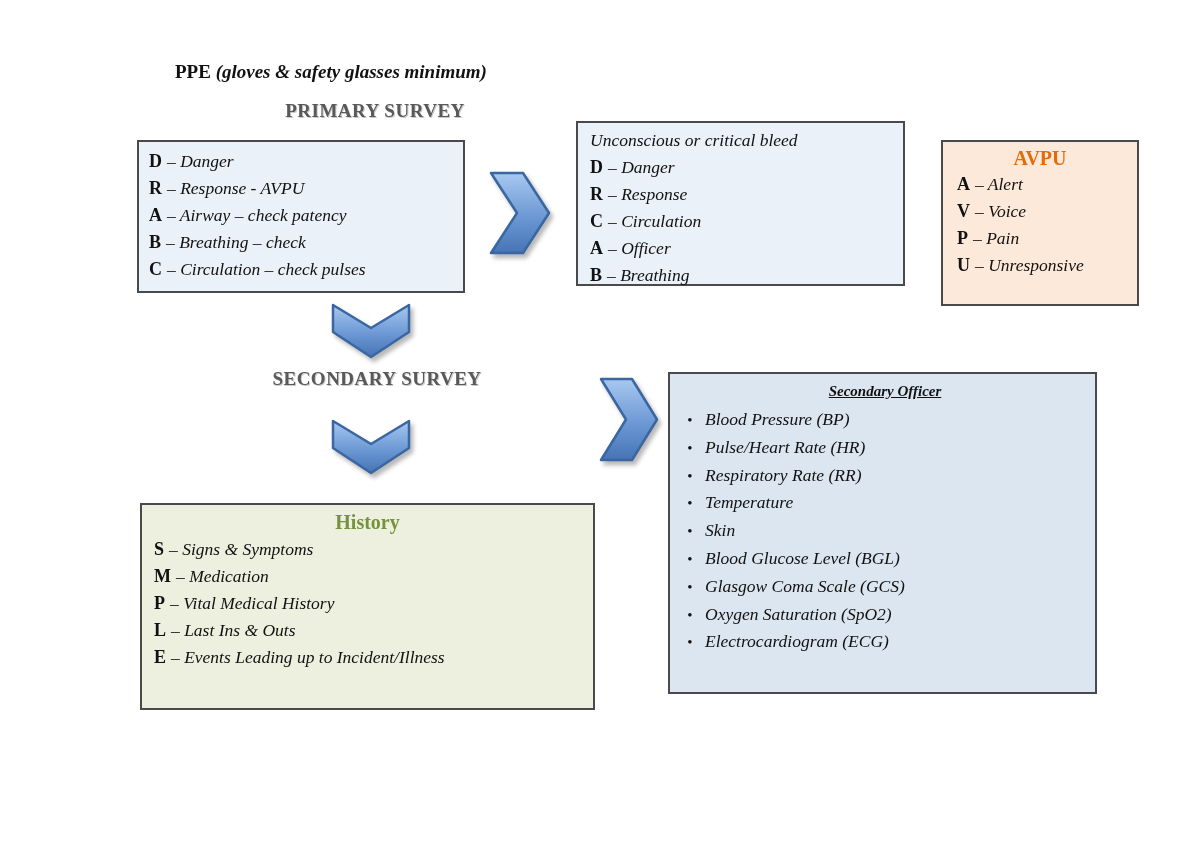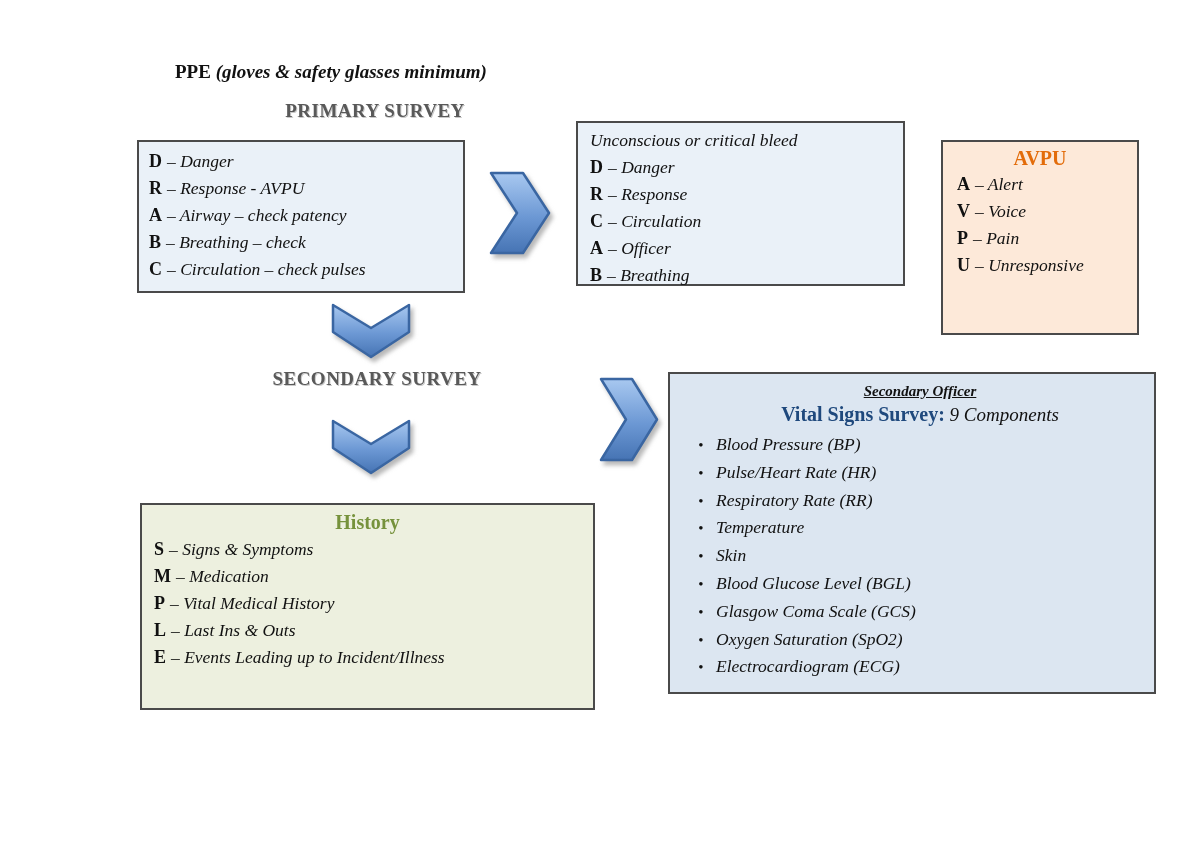--- a/index.html
+++ b/index.html
@@ -17,23 +17,23 @@
     font-size:19px;font-weight:bold;color:var(--title-gray,#595959);
     letter-spacing:0.5px;white-space:nowrap;
     text-shadow:1px 1px 0 #c9c9c9;
   }
   .primary-title{left:375px;top:100px;}
   .secondary-title{left:377px;top:368px;}
   
   .box{border:2px solid var(--border,#4A4A4A);box-sizing:border-box;}
   .box-primary{left:137px;top:140px;width:328px;height:153px;background:var(--box-blue-light,#EAF1F8);padding:6px 0 0 10px;}
   .box-unconscious{left:576px;top:121px;width:329px;height:165px;background:var(--box-blue-light,#EAF1F8);padding:4px 12px 0 12px;}
-  .box-avpu{left:941px;top:140px;width:198px;height:195px;background:var(--box-peach,#FDE9D9);padding:3px 0 0 14px;}
+  .box-avpu{left:941px;top:140px;width:198px;height:166px;background:var(--box-peach,#FDE9D9);padding:3px 0 0 14px;}
   .box-history{left:140px;top:503px;width:455px;height:207px;background:var(--box-olive,#EDF0DF);padding:4px 0 0 12px;}
-  .box-vitals{left:668px;top:372px;width:488px;height:322px;background:var(--box-blue,#DCE6F1);padding:6px 0 0 16px;}
+  .box-vitals{left:668px;top:372px;width:429px;height:322px;background:var(--box-blue,#DCE6F1);padding:6px 0 0 5px;}
   
   .line{line-height:27px;font-size:17.5px;white-space:nowrap;}
   .line .letter{font-weight:bold;font-style:normal;font-size:18px;margin-right:5px;}
   .line .it{font-style:italic;}
   .box-heading-line{line-height:27px;font-size:17.5px;font-style:italic;}
   .box-title{text-align:center;font-weight:bold;font-size:20px;line-height:26px;}
   .avpu-title{color:var(--avpu-orange,#E36C0A);margin-right:14px;}
   .history-title{color:var(--history-green,#76923C);margin-right:12px;margin-bottom:1px;}
   
   .vitals-sub{
@@ -115,23 +115,20 @@
   </div>
 
   <div class="abs chev" style="left:599px;top:377px;">
     <svg width="60" height="85" viewBox="0 0 60 85">
       <polygon points="2,2 33,2 58,42.5 33,83 2,83 27,42.5" fill="url(#chevGrad)" stroke="#3A66A2" stroke-width="2.5" stroke-linejoin="round"></polygon>
     </svg>
   </div>
 
   <div class="abs box box-vitals">
     <div class="vitals-sub">Secondary Officer</div>
-    <div class="vitals-titleline">
-      <span class="vt-b">Vital Signs Survey:</span><span class="vt-i"> 9 Components</span>
-    </div>
     <div class="vitals-list">
       <div class="vitals-li">
           <span class="bullet">•</span>
           <span class="it">Blood Pressure (BP)</span>
         </div>
       <div class="vitals-li">
           <span class="bullet">•</span>
           <span class="it">Pulse/Heart Rate (HR)</span>
         </div>
       <div class="vitals-li">

